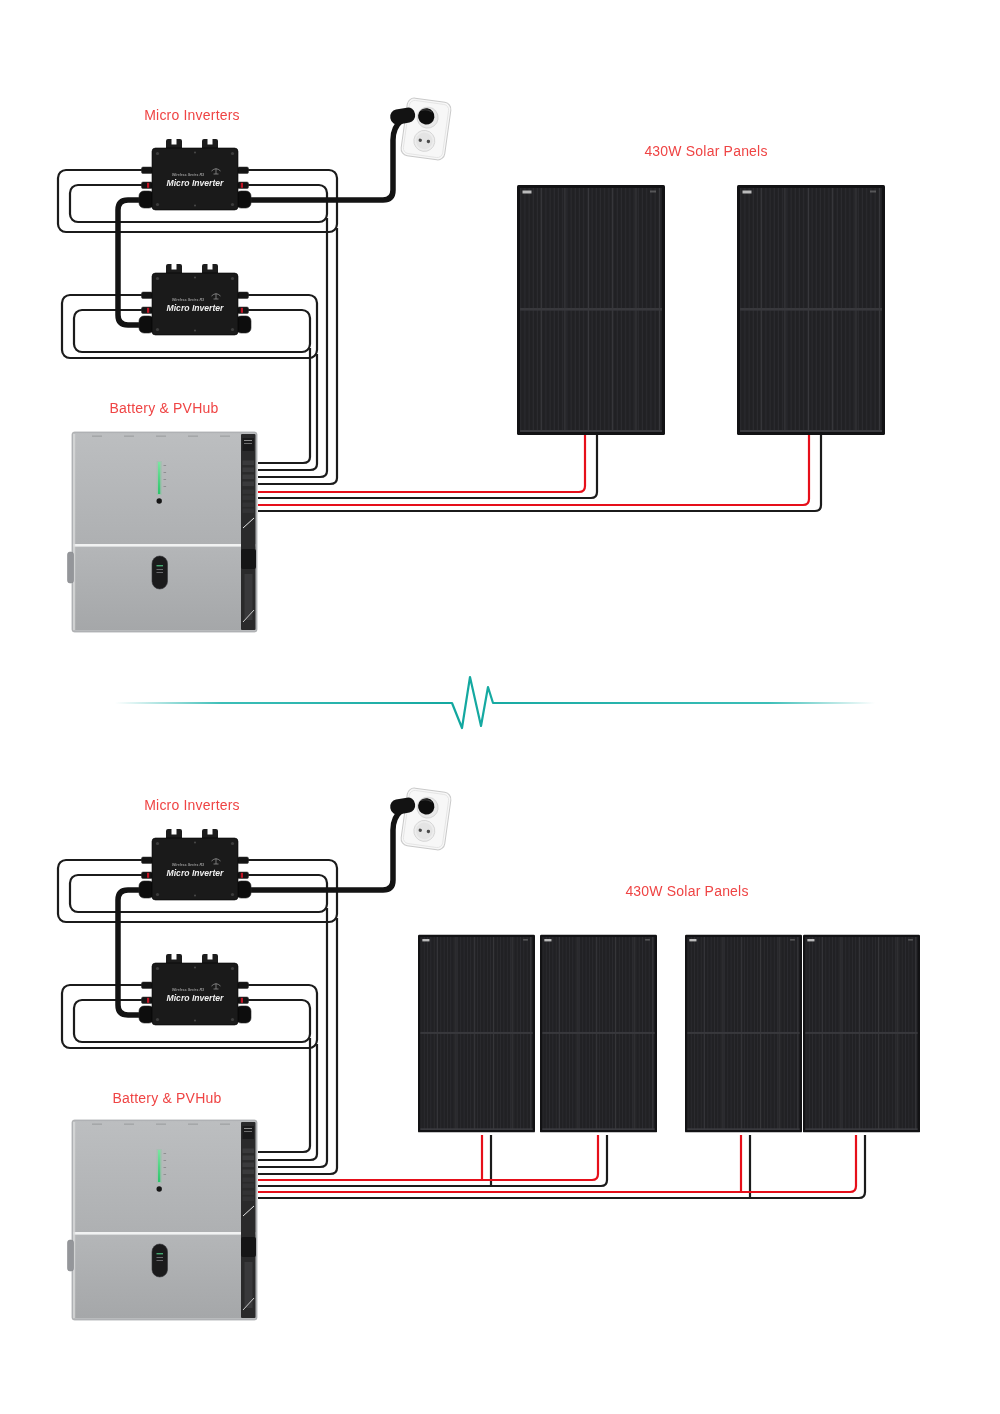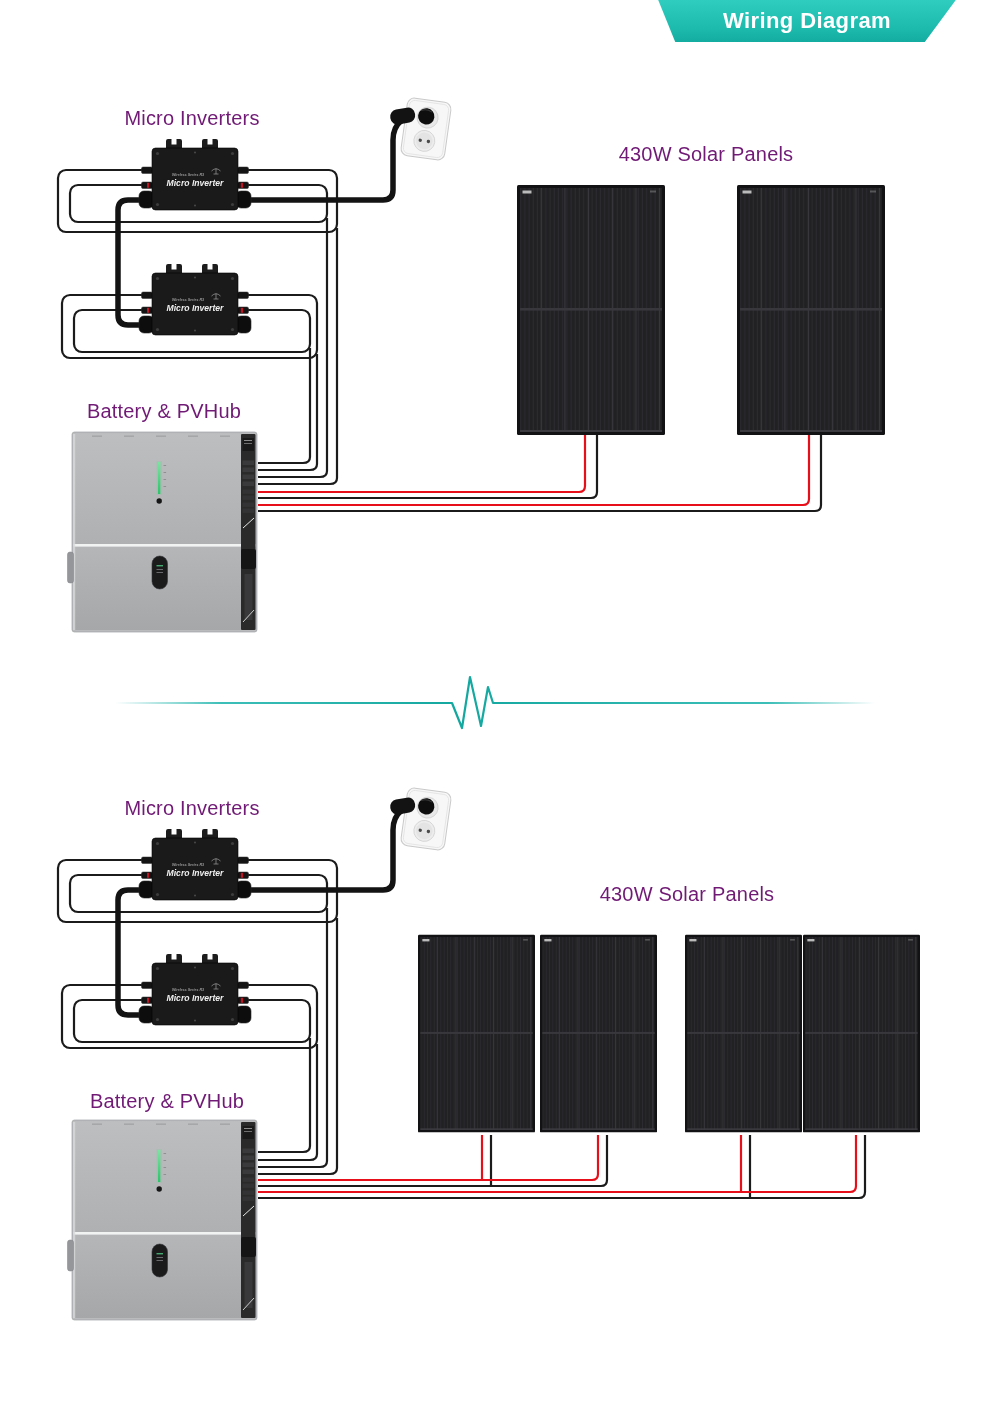--- a/index.html
+++ b/index.html
@@ -1,17 +1,17 @@
 <!DOCTYPE html>
 <html><head>
 <meta charset="utf-8">
 <style>
   html,body{margin:0;padding:0;background:#ffffff;font-family:"Liberation Sans",sans-serif;}
   #stage{position:relative;width:1000px;height:1414px;background:#ffffff;overflow:hidden;}
-  .label{position:absolute;color:#701a75;font-size:20px;letter-spacing:.2px;transform:translateX(-50%);white-space:nowrap;}
+  .label{position:absolute;color:#ef4444;font-size:14px;letter-spacing:.2px;transform:translateX(-50%);white-space:nowrap;}
   #banner{position:absolute;left:652px;top:0;width:310px;height:42px;
     background:linear-gradient(180deg,#2fcdc0 0%,#1cb9ad 70%,#14aca0 100%);
     clip-path:polygon(2% 0%,98% 0%,88% 100%,7.5% 100%);
     display:flex;align-items:center;justify-content:center;}
   #banner span{color:#ffffff;font-size:22px;font-weight:bold;letter-spacing:.4px;}
   svg{position:absolute;left:0;top:0;}
 </style>
 </head>
 <body>
 
@@ -214,23 +214,20 @@
     <use href="#inverter" transform="translate(152,828)"></use>
     <use href="#inverter" transform="translate(152,953)"></use>
     <use href="#panel" x="418" y="932" width="117" height="203"></use>
     <use href="#panel" x="540" y="932" width="117" height="203"></use>
     <use href="#panel" x="685" y="932" width="117" height="203"></use>
     <use href="#panel" x="803" y="932" width="117" height="203"></use>
     <use href="#hub" transform="translate(72,1120)"></use>
     <use href="#outlet" transform="translate(404,790)"></use>
   </svg>
 
-  <div id="banner">
-    <span>Wiring Diagram</span>
-  </div>
 
   <div class="label" style="left:192px;top:107px;">Micro Inverters</div>
   <div class="label" style="left:706px;top:143px;">430W Solar Panels</div>
   <div class="label" style="left:164px;top:400px;">Battery &amp; PVHub</div>
 
   <div class="label" style="left:192px;top:797px;">Micro Inverters</div>
   <div class="label" style="left:687px;top:883px;">430W Solar Panels</div>
   <div class="label" style="left:167px;top:1090px;">Battery &amp; PVHub</div>
 </div>
 

